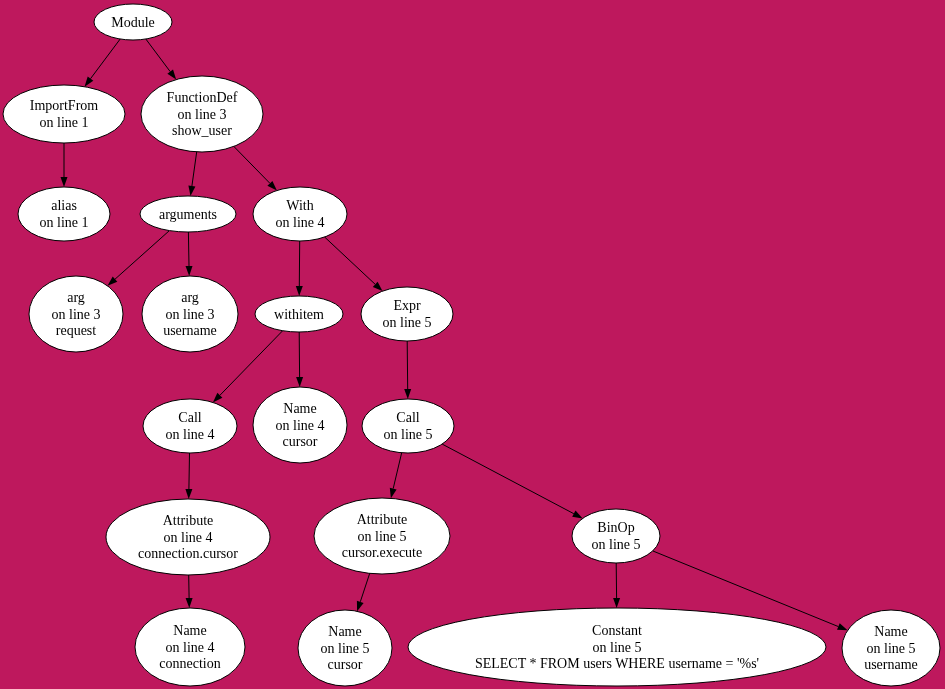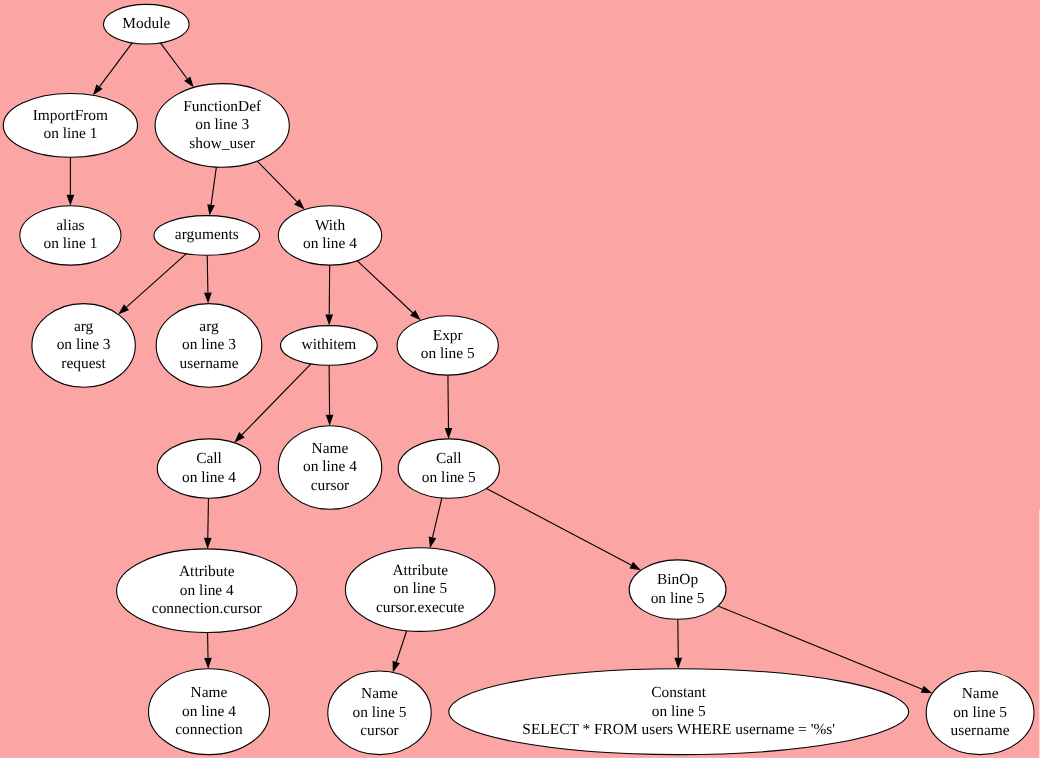--- a/index.html
+++ b/index.html
@@ -4,21 +4,21 @@
 <style>
   html, body {
     margin: 0;
     padding: 0;
     background: #ffffff;
   }
   .canvas {
     position: relative;
     width: 945px;
     height: 689px;
-    background: #fca5a5;
+    background: #be185d;
     overflow: hidden;
   }
   svg {
     display: block;
   }
   svg text {
     font-family: "Liberation Serif", "DejaVu Serif", serif;
     font-size: 14px;
     fill: #000000;
   }

